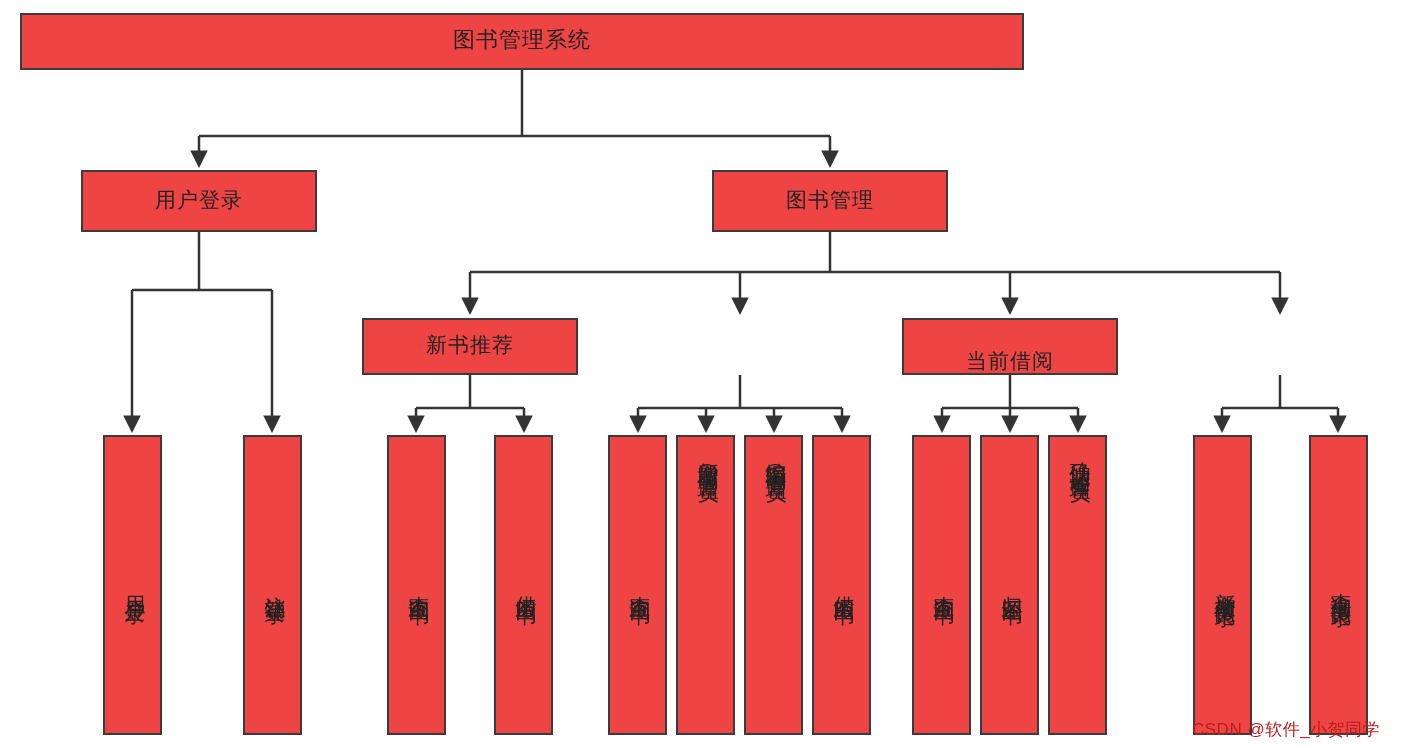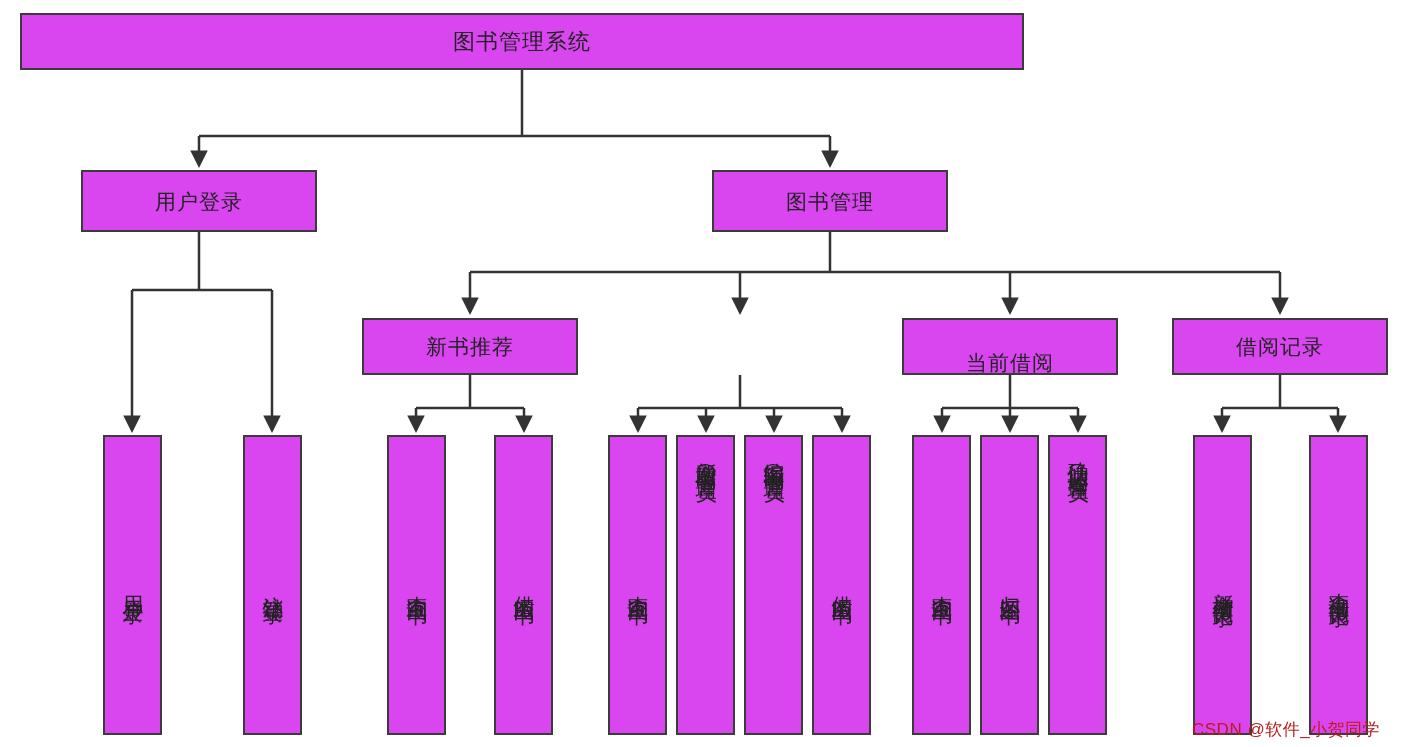--- a/index.html
+++ b/index.html
@@ -20,27 +20,28 @@
     position:absolute;
     left:0;top:0;
     width:1405px;height:747px;
     pointer-events:none;
     z-index:1;
   }
   
   .node{
     position:absolute;
     box-sizing:border-box;
-    background:#d946ef;
+    background:#ef4444;
     border:2.5px solid #3b3b3b;
     z-index:2;
     display:flex;
     align-items:center;
     justify-content:center;
     color:#222222;
+    font-family:Liberation Mono, monospace;
   }
   .node .label{
     display:block;
     white-space:nowrap;
     letter-spacing:1px;
   }
   
   .node.horiz .label{
     font-size:21px;
     line-height:1;
@@ -142,23 +143,20 @@
 
   <div class="node horiz" style="left:362px;top:318px;width:216px;height:57px;">
     <span class="label">新书推荐</span>
   </div>
 
 
   <div class="node horiz" style="left:902px;top:318px;width:216px;height:57px;align-items:flex-end;">
     <span class="label">当前借阅</span>
   </div>
 
-  <div class="node horiz" style="left:1172px;top:318px;width:216px;height:57px;">
-    <span class="label">借阅记录</span>
-  </div>
 
   <div class="node vert mid" style="left:103px;top:435px;width:59px;height:300px;">
     <span class="label">用户登录</span>
   </div>
 
   <div class="node vert mid" style="left:243px;top:435px;width:59px;height:300px;">
     <span class="label">注销登录</span>
   </div>
 
   <div class="node vert mid" style="left:387px;top:435px;width:59px;height:300px;">

